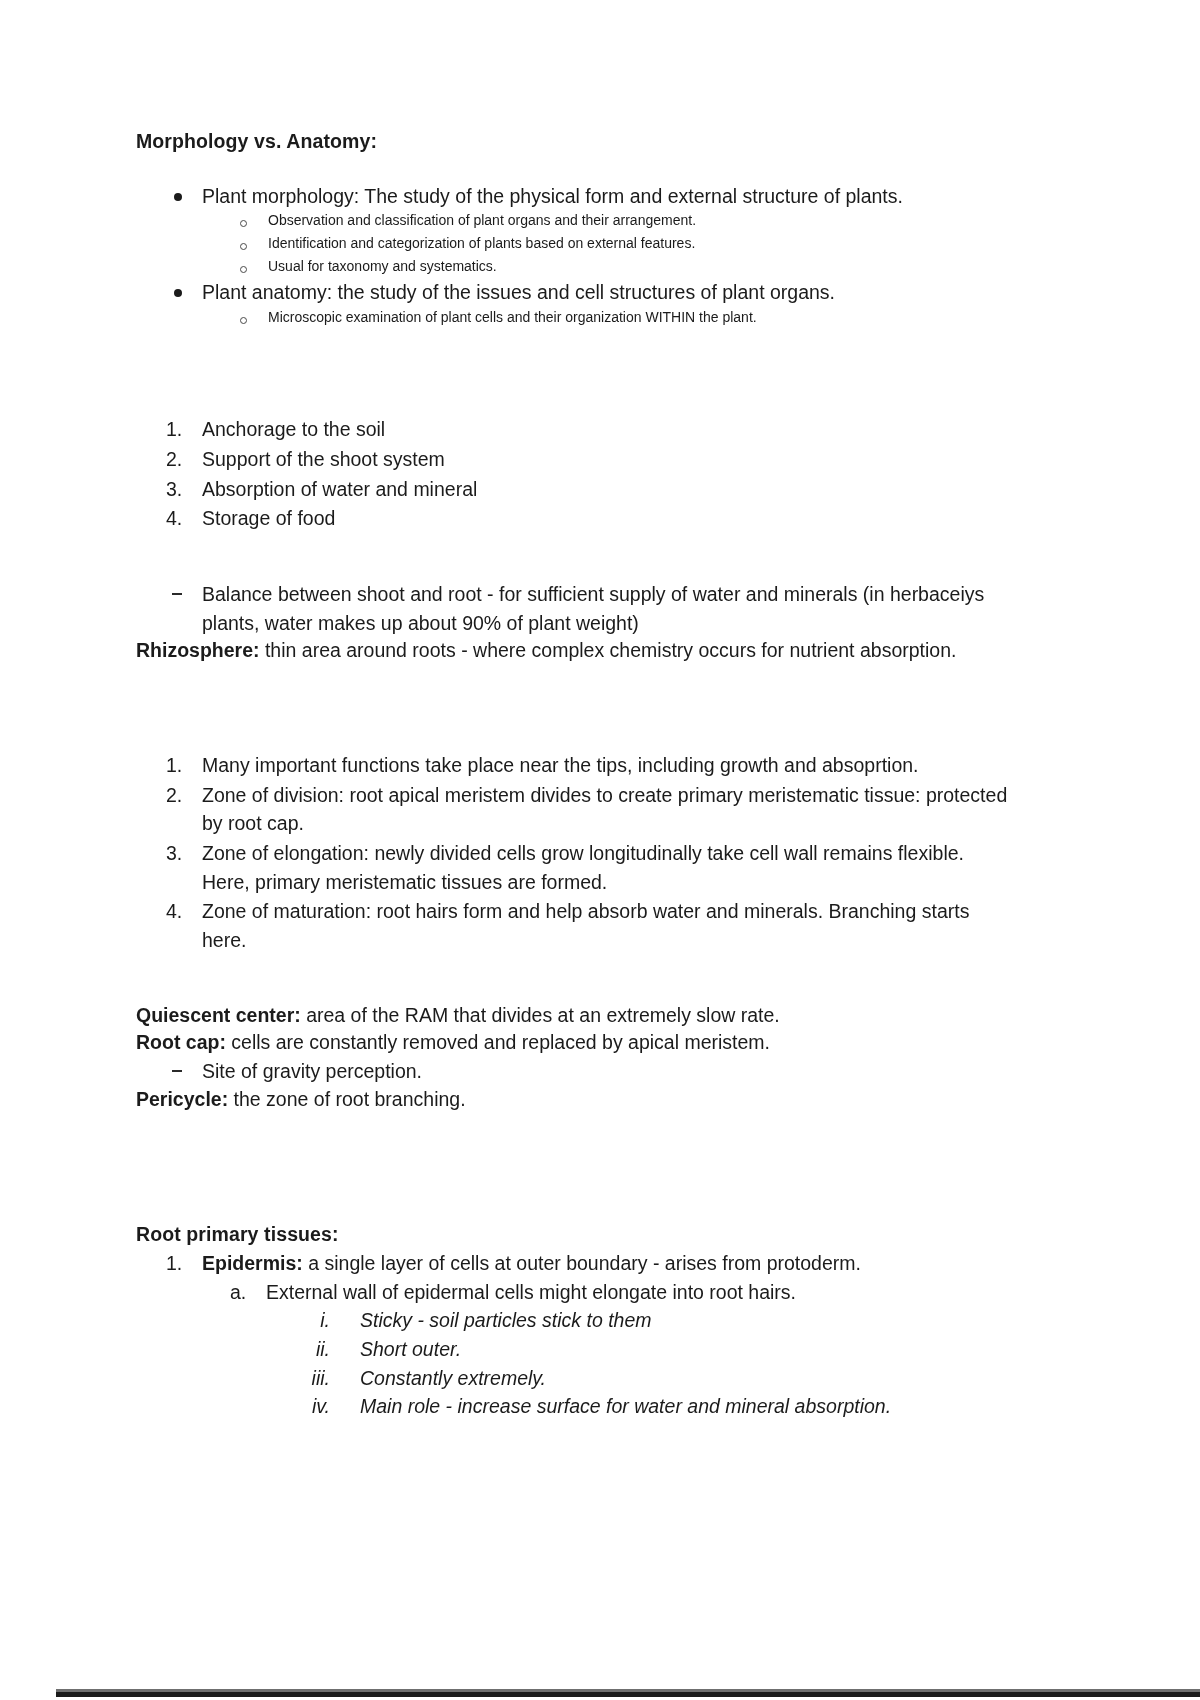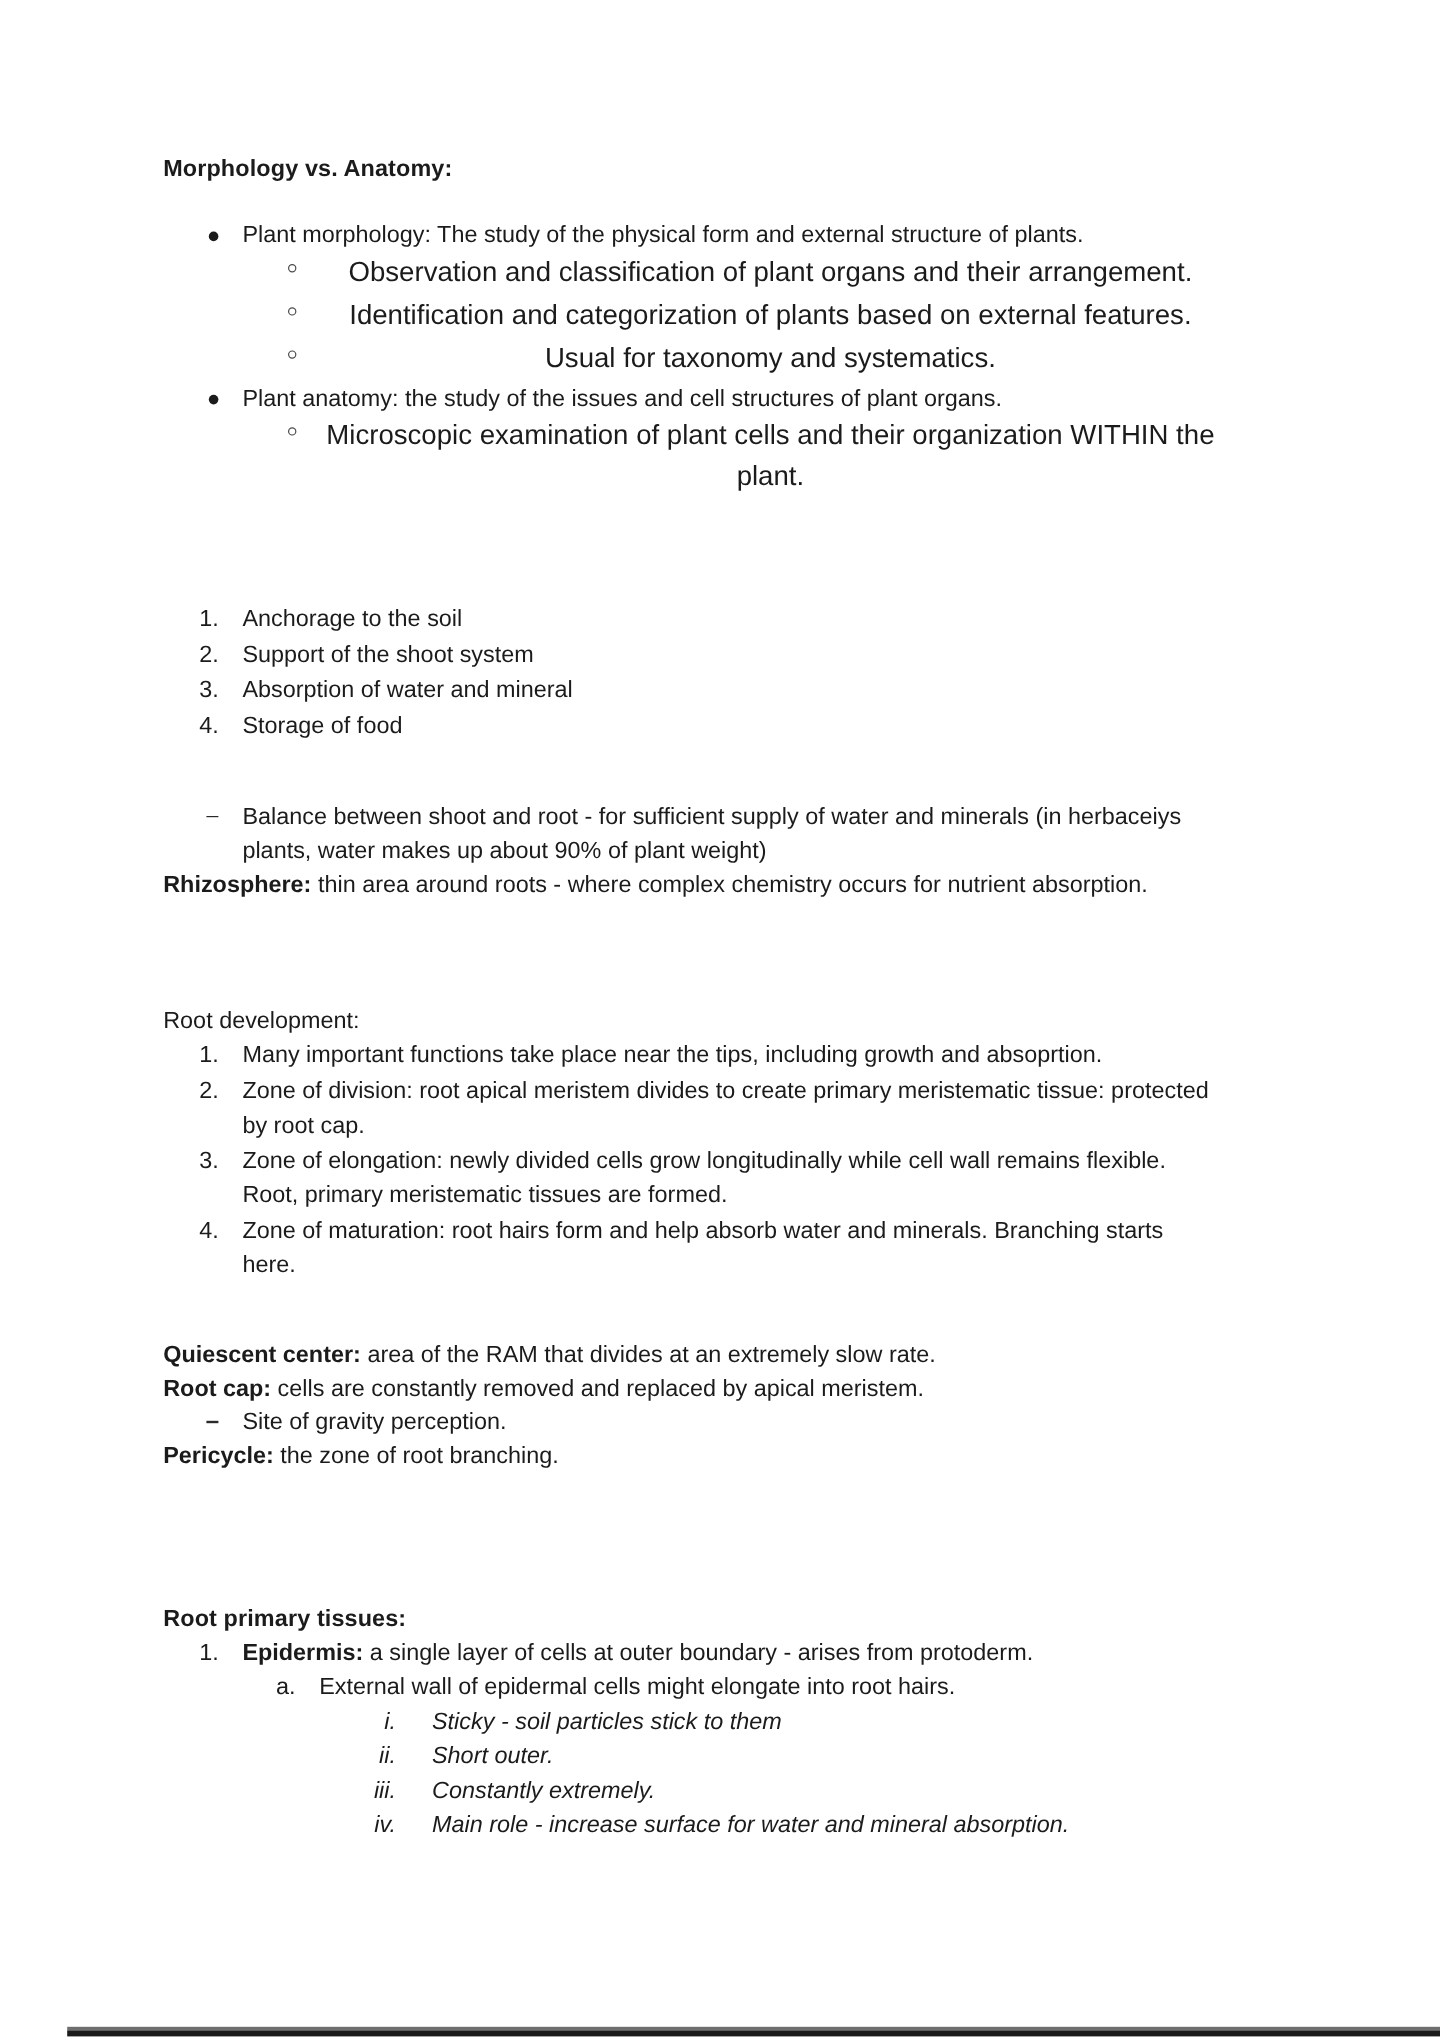--- a/index.html
+++ b/index.html
@@ -71,24 +71,23 @@
   }
 
   ul.lvl2 {
     list-style: none;
     margin: 0;
     padding: 0;
   }
   ul.lvl2 > li {
     position: relative;
     padding-left: 66px;
-    font-size: 23px;
+    font-size: 14px;
     line-height: 1.47;
     margin-bottom: 2px;
-    text-align: center;
   }
   ul.lvl2 > li > .circle {
     position: absolute;
     left: 38px;
     top: 10px;
     width: 7px;
     height: 7px;
     border-radius: 50%;
     border: 1.4px solid #4a4a4a;
     background: transparent;
@@ -266,26 +265,25 @@
         <span>Balance between shoot and root - for sufficient supply of water and minerals (in herbaceiys plants, water makes up about 90% of plant weight)</span>
       </li>
     </ul>
 
     <div class="plain">
       <span class="lead">Rhizosphere:</span><span> thin area around roots - where complex chemistry occurs for nutrient absorption.</span>
     </div>
 
     <div class="spacer-xl"></div>
 
-    <div class="plain">Root development:</div>
 
     <ol class="num">
       <li>Many important functions take place near the tips, including growth and absoprtion.</li>
       <li>Zone of division: root apical meristem divides to create primary meristematic tissue: protected by root cap.</li>
-      <li>Zone of elongation: newly divided cells grow longitudinally while cell wall remains flexible. Root, primary meristematic tissues are formed.</li>
+      <li>Zone of elongation: newly divided cells grow longitudinally take cell wall remains flexible. Here, primary meristematic tissues are formed.</li>
       <li>Zone of maturation: root hairs form and help absorb water and minerals. Branching starts here.</li>
     </ol>
 
     <div class="spacer-md"></div>
 
     <div class="plain">
       <span class="lead">Quiescent center:</span><span> area of the RAM that divides at an extremely slow rate.</span>
     </div>
 
     <div class="plain">

